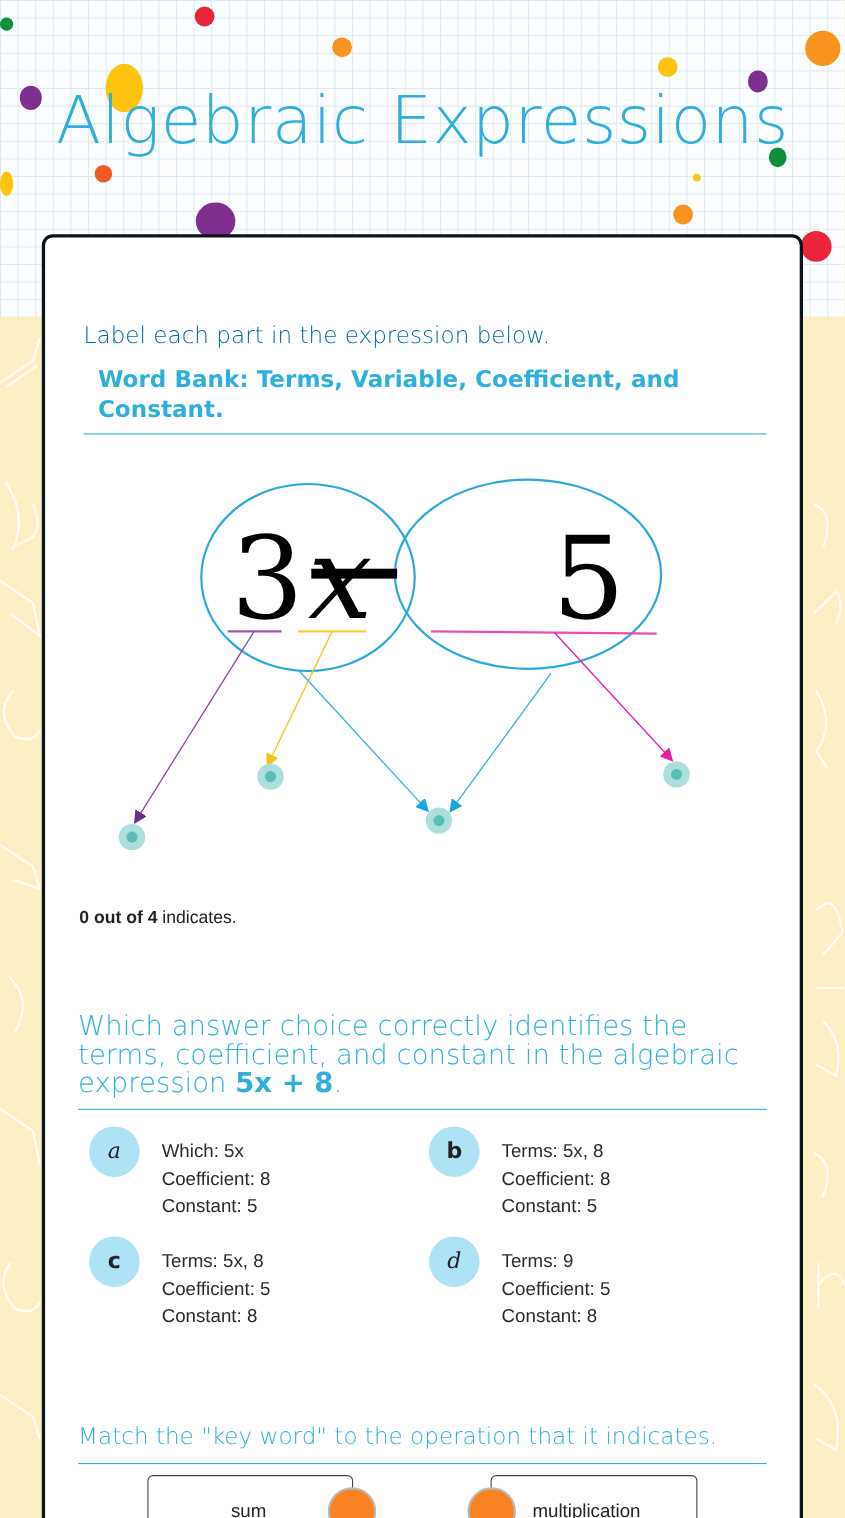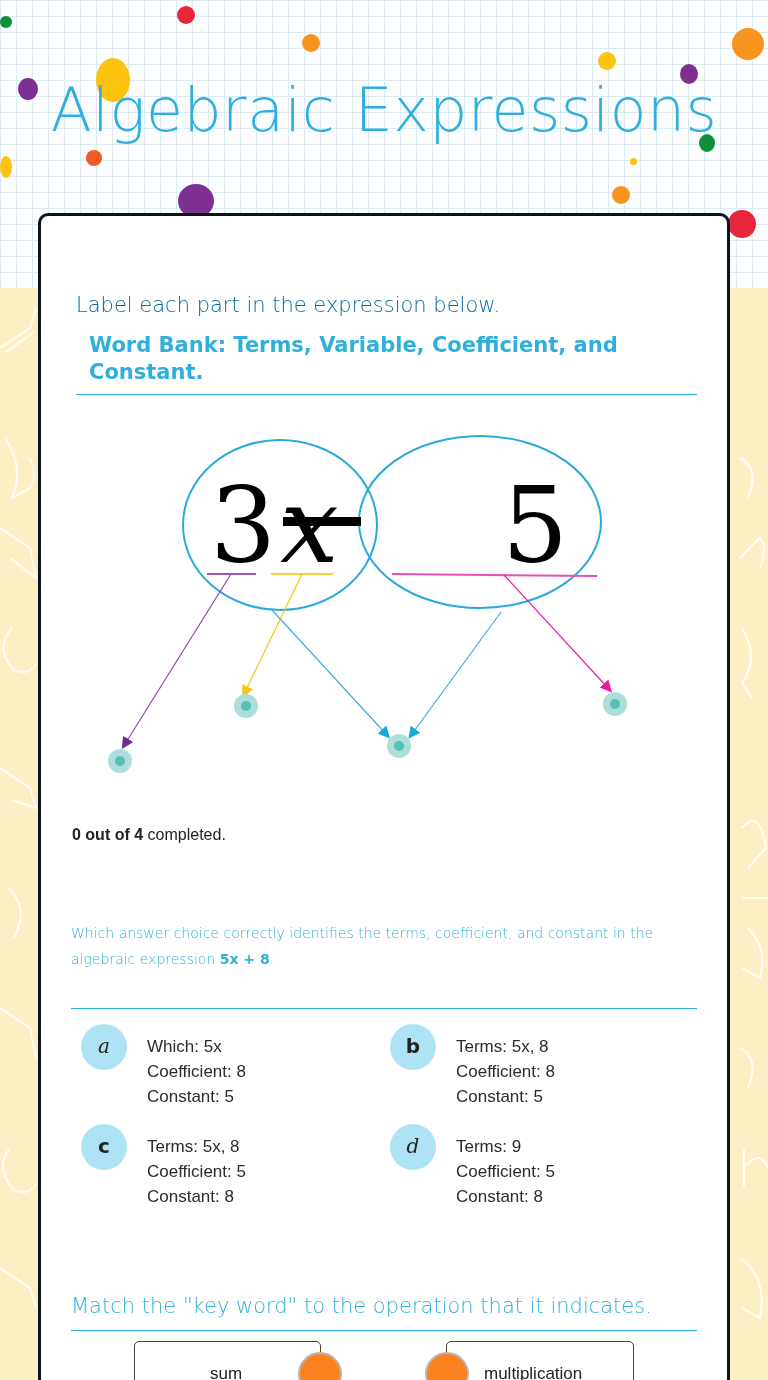--- a/index.html
+++ b/index.html
@@ -52,21 +52,21 @@
       content: ""; position: absolute; left: 7px; top: 7px; width: 10px; height: 10px;
       border-radius: 50%; background: #5abdb6;
     }
     .progress {
       position: absolute; left: 72px; top: 826px; font-size: 16px; color: #222;
       font-family: "Liberation Sans", sans-serif;
     }
     .progress b { font-weight: bold; text-align: center; }
     .q2 {
       position: absolute; left: 71px; top: 920px; width: 630px;
-      color: #2fb0dc; font-size: 14px; font-weight: 300; line-height: 26px;
+      color: #2fb0dc; font-size: 25px; font-weight: 300; line-height: 26px;
     }
     .q2 b { font-weight: bold; }
     .choice {
       position: absolute; width: 280px; height: 80px; cursor: pointer;
     }
     .choice .bubble {
       position: absolute; left: 0; top: 0; width: 46px; height: 46px; border-radius: 50%;
       background: #aee3f5; color: #222; text-align: center; line-height: 44px;
       font-family: "DejaVu Serif", serif; font-style: italic; font-size: 20px;
     }
@@ -171,21 +171,21 @@
     <line x1="401" y1="192" x2="312" y2="314" stroke="#3bb0dc" stroke-width="1.2" marker-end="url(#mBlue)"></line>
     <line x1="404" y1="155" x2="508" y2="268" stroke="#e61ea5" stroke-width="1.2" marker-end="url(#mPink)"></line>
   </svg>
   <div class="drop-dot" style="left:8px;top:329px"></div>
   <div class="drop-dot" style="left:134px;top:274px"></div>
   <div class="drop-dot" style="left:287px;top:314px"></div>
   <div class="drop-dot" style="left:503px;top:272px"></div>
 </div>
 
 <div class="progress">
-  <b>0 out of 4</b><span> completed.</span>
+  <b>0 out of 4</b><span> indicates.</span>
 </div>
 
 <div class="q2">
   <span>Which answer choice correctly identifies the terms, coefficient, and constant in the algebraic expression </span><b>5x + 8</b><span>.</span>
 </div>
 <div class="rule" style="left:71px;top:1008px;width:626px"></div>
 
 <div class="choice" style="left:81px;top:1024px">
   <div class="bubble">a</div>
   <div class="lines">

